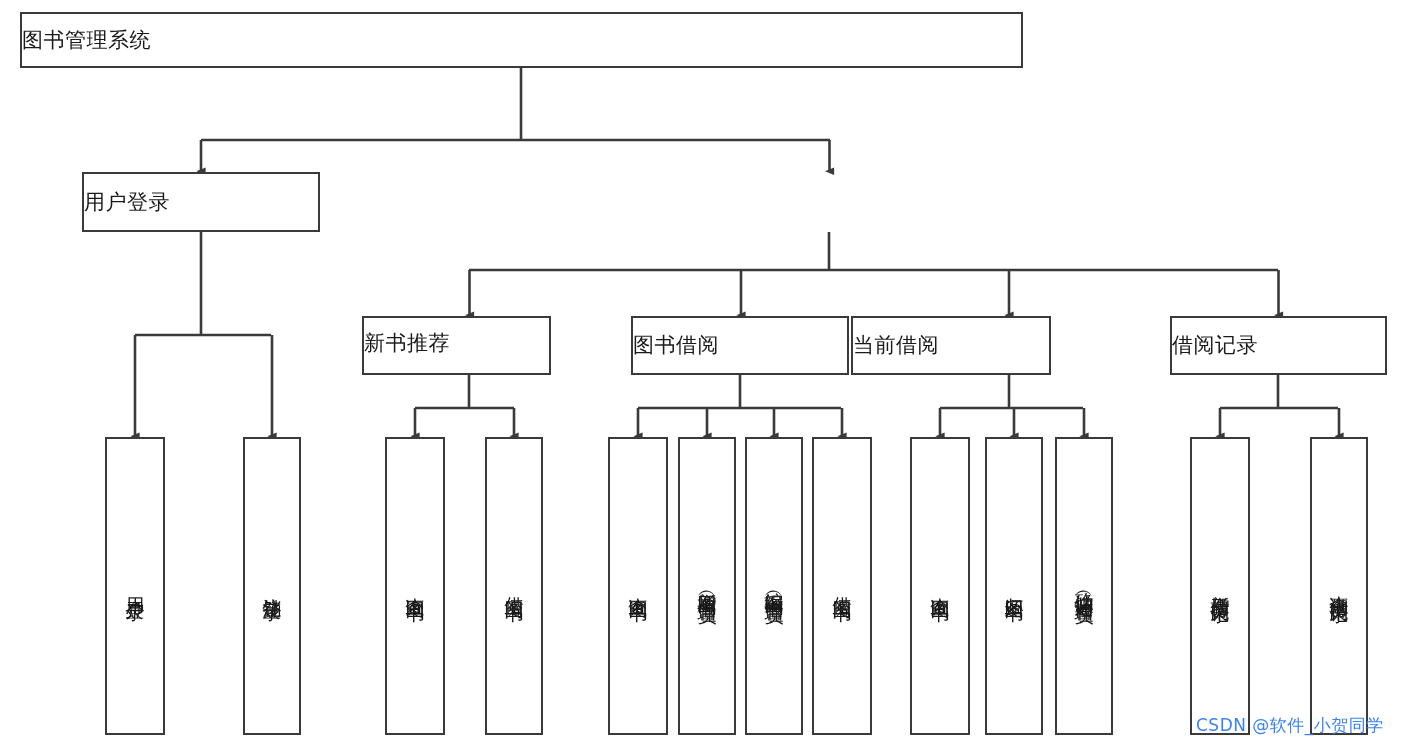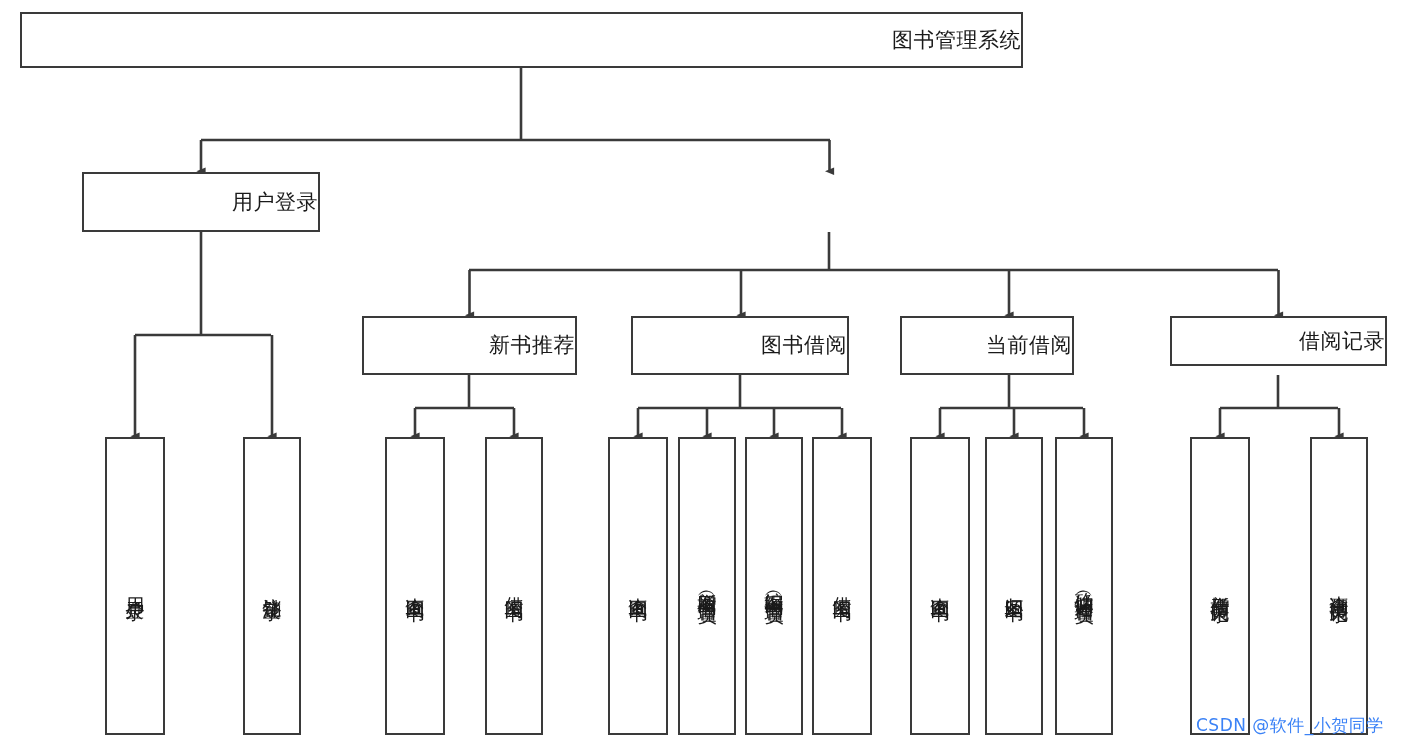--- a/index.html
+++ b/index.html
@@ -26,21 +26,21 @@
     height: 747px;
     pointer-events: none;
   }
   .node {
     position: absolute;
     box-sizing: border-box;
     background: #ffffff;
     border: 2px solid #3a3a3a;
     display: flex;
     align-items: center;
-    justify-content: flex-end;
+    justify-content: flex-start;
     color: #1a1a1a;
   }
   .node .label {
     display: block;
     text-align: center;
     line-height: 1.18;
     letter-spacing: 0.5px;
   }
   .node.horizontal .label {
     font-size: 21px;
@@ -116,33 +116,33 @@
 
   <div class="node horizontal" style="left: 20px; top: 12px; width: 1003px; height: 56px;">
     <span class="label">图书管理系统</span>
   </div>
 
   <div class="node horizontal" style="left: 82px; top: 172px; width: 238px; height: 60px;">
     <span class="label">用户登录</span>
   </div>
 
 
-  <div class="node horizontal" style="left: 362px; top: 316px; width: 215px; height: 59px;">
+  <div class="node horizontal" style="left: 362px; top: 316px; width: 189px; height: 59px; font-family: Liberation Mono, monospace;">
     <span class="label">新书推荐</span>
   </div>
 
   <div class="node horizontal" style="left: 631px; top: 316px; width: 218px; height: 59px;">
     <span class="label">图书借阅</span>
   </div>
 
-  <div class="node horizontal" style="left: 900px; top: 316px; width: 174px; height: 59px;">
+  <div class="node horizontal" style="left: 851px; top: 316px; width: 200px; height: 59px;">
     <span class="label">当前借阅</span>
   </div>
 
-  <div class="node horizontal" style="left: 1170px; top: 316px; width: 217px; height: 50px;">
+  <div class="node horizontal" style="left: 1170px; top: 316px; width: 217px; height: 59px;">
     <span class="label">借阅记录</span>
   </div>
 
   <div class="node vertical" style="left: 105px; top: 437px; width: 60px; height: 298px;">
     <span class="label">用户登录</span>
   </div>
 
   <div class="node vertical" style="left: 243px; top: 437px; width: 58px; height: 298px;">
     <span class="label">注销登录</span>
   </div>

